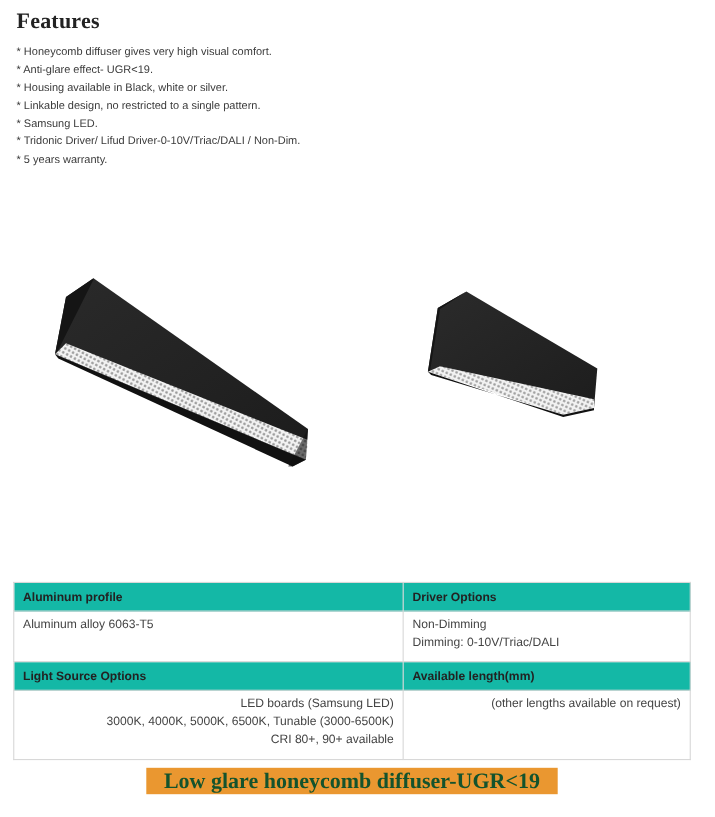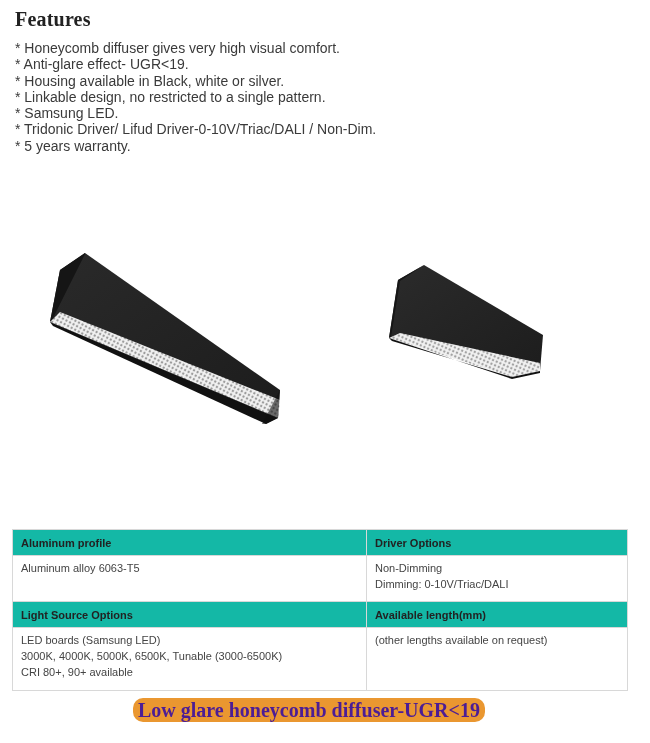--- a/index.html
+++ b/index.html
@@ -2,37 +2,37 @@
 <html><head>
 <meta charset="utf-8">
 <style>
   html, body { margin:0; padding:0; background:#ffffff; }
   body { width:650px; height:743px; position:relative; overflow:hidden;
          font-family:"Liberation Sans", "DejaVu Sans", sans-serif; color:#333; }
   .title { position:absolute; left:15px; top:8px; margin:0;
            font-family:"Liberation Serif", "DejaVu Serif", serif;
            font-size:20px; font-weight:bold; color:#222; letter-spacing:0.2px; }
   .features { position:absolute; left:15px; top:40px; margin:0; padding:0; list-style:none;
-              font-size:14px; line-height:16.3px; color:#3a3a3a; }
+              font-size:10px; line-height:16.3px; color:#3a3a3a; }
   .features li { white-space:nowrap; }
   .img { position:absolute; }
   .img-long { left:30px; top:240px; width:270px; height:200px; }
   .img-short { left:380px; top:255px; width:180px; height:130px; }
   table.spec { position:absolute; left:12px; top:529px; width:616px;
                border-collapse:collapse; font-size:11px; color:#444; }
   table.spec td { border:1px solid #d8d8d8; vertical-align:top; padding:0 8px; }
   table.spec td.c1 { width:337px; }
   table.spec tr.hdr td { background:#14b8a6; font-weight:bold; color:#222;
                          height:25px; vertical-align:middle; }
   table.spec tr.r1 td { height:41px; padding-top:4px; line-height:16px; }
-  table.spec tr.r2 td { height:58px; padding-top:4px; line-height:16px; }
-  .banner { position:absolute; left:133px; top:698px; height:24px; padding:0 5px;
-            background:#ea9730; color:#4c1d95;
+  table.spec tr.r2 td { height:58px; padding-top:4px; line-height:16px;text-align:right; }
+  .banner { position:absolute; left:133px; top:698px; height:24px; padding:0 16px;
+            background:#ea9730; color:#14532d;
             font-family:"Liberation Serif", "DejaVu Serif", serif;
-            font-weight:bold; font-size:20px; line-height:24px; white-space:nowrap;border-radius:10px; }
+            font-weight:bold; font-size:20px; line-height:24px; white-space:nowrap; }
 </style>
 </head>
 <body>
 
 <h1 class="title">Features</h1>
 
 <ul class="features">
   <li>* Honeycomb diffuser gives very high visual comfort.</li>
   <li>* Anti-glare effect- UGR&lt;19.</li>
   <li>* Housing available in Black, white or silver.</li>

